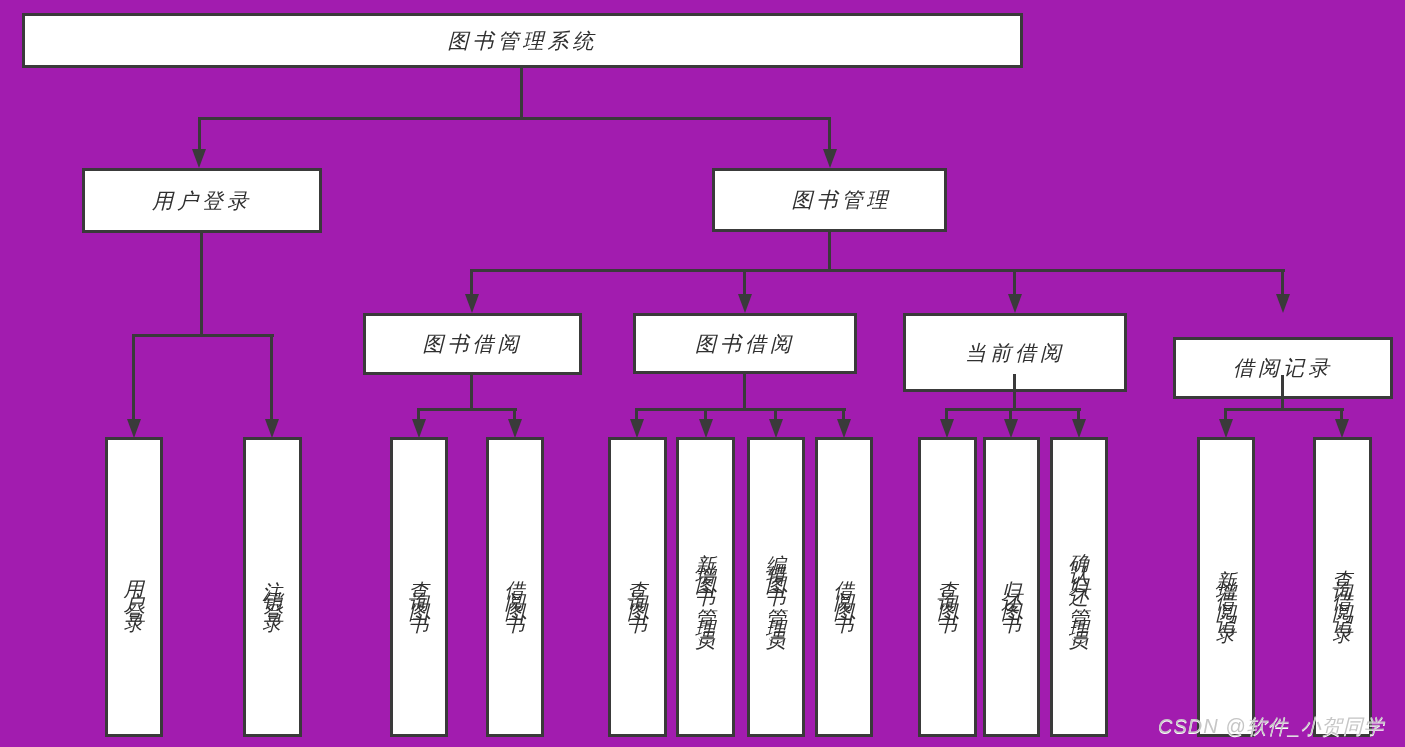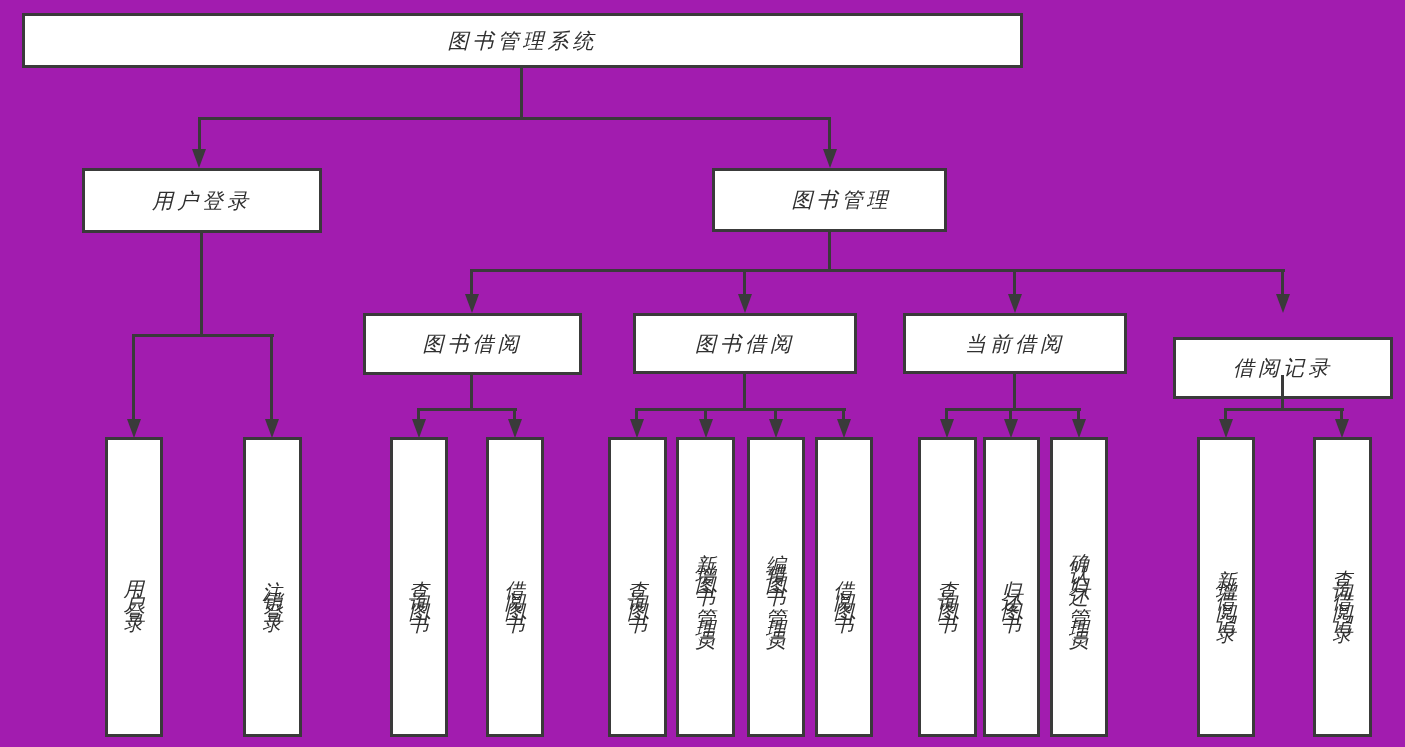--- a/index.html
+++ b/index.html
@@ -74,21 +74,21 @@
   <div class="arrow" style="left:1008px;top:294px;"></div>
   <div class="vline" style="left:1281px;top:269px;height:27px;"></div>
   <div class="arrow" style="left:1276px;top:294px;"></div>
 
   <div class="box" style="left:363px;top:313px;width:219px;height:62px;">
     <span class="hlabel">图书借阅</span>
   </div>
   <div class="box" style="left:633px;top:313px;width:224px;height:61px;">
     <span class="hlabel">图书借阅</span>
   </div>
-  <div class="box" style="left:903px;top:313px;width:224px;height:61px;">
+  <div class="box" style="left:903px;top:313px;width:224px;height:79px;">
     <span class="hlabel">当前借阅</span>
   </div>
   <div class="box" style="left:1173px;top:313px;width:220px;height:62px;margin-top:24px;">
     <span class="hlabel">借阅记录</span>
   </div>
 
   <div class="vline" style="left:470px;top:375px;height:34px;"></div>
   <div class="hline" style="left:417px;top:408px;width:100px;"></div>
   <div class="vline" style="left:417px;top:408px;height:13px;"></div>
   <div class="arrow" style="left:412px;top:419px;"></div>
@@ -159,14 +159,15 @@
     <span class="vlabel">确认归还（管理员）</span>
   </div>
 
   <div class="box vbox" style="left:1197px;top:437px;width:58px;height:300px;">
     <span class="vlabel">新增借阅记录</span>
   </div>
   <div class="box vbox" style="left:1313px;top:437px;width:59px;height:300px;">
     <span class="vlabel">查询借阅记录</span>
   </div>
 
+  <div class="watermark">CSDN @软件_小贺同学</div>
 
 </div>
 
 </body></html>

